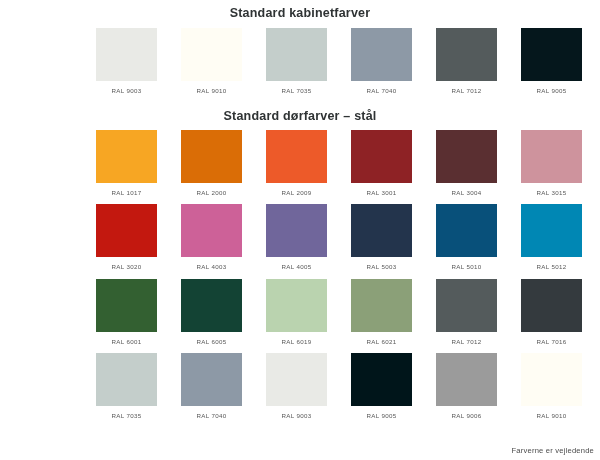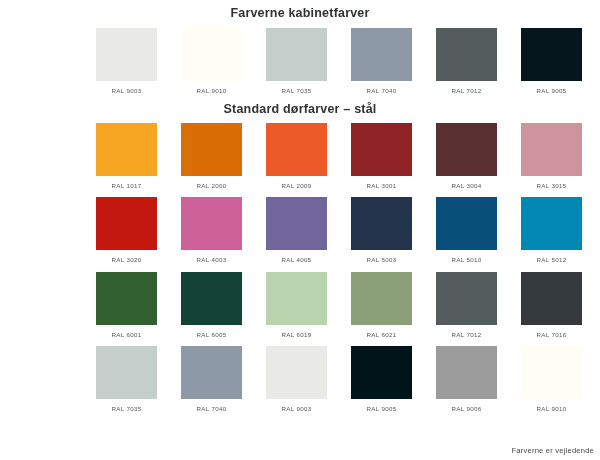--- a/index.html
+++ b/index.html
@@ -23,21 +23,21 @@
   }
   .section-title {
     text-align: center;
     font-size: 12.5px;
     font-weight: 700;
     letter-spacing: 0.2px;
     color: #2f3334;
     line-height: 1;
   }
   #title-kabinet { padding-top: 7px; }
-  #title-doer { padding-top: 9px; }
+  #title-doer { padding-top: 9px; margin-top: 7px; }
 
   .swatch-row {
     display: flex;
     justify-content: flex-start;
     padding-left: 96px;
     gap: 24px;
     margin-top: 8px;
   }
   .row-spacer-bottom { margin-bottom: 0; }
 
@@ -68,21 +68,21 @@
     color: #4a4a4a;
     letter-spacing: 0.2px;
     white-space: nowrap;
   }
 </style>
 </head>
 <body>
 
 <div class="sheet">
 
-  <div class="section-title" id="title-kabinet">Farverne kabinetfarver</div>
+  <div class="section-title" id="title-kabinet">Standard kabinetfarver</div>
 
   <div class="swatch-row">
     <div class="swatch-cell">
       <span class="swatch-chip" style="background-color: rgb(233, 234, 230);"></span>
       <span class="swatch-label">RAL 9003</span>
     </div>
     <div class="swatch-cell">
       <span class="swatch-chip" style="background-color: rgb(255, 253, 244);"></span>
       <span class="swatch-label">RAL 9010</span>
     </div>

